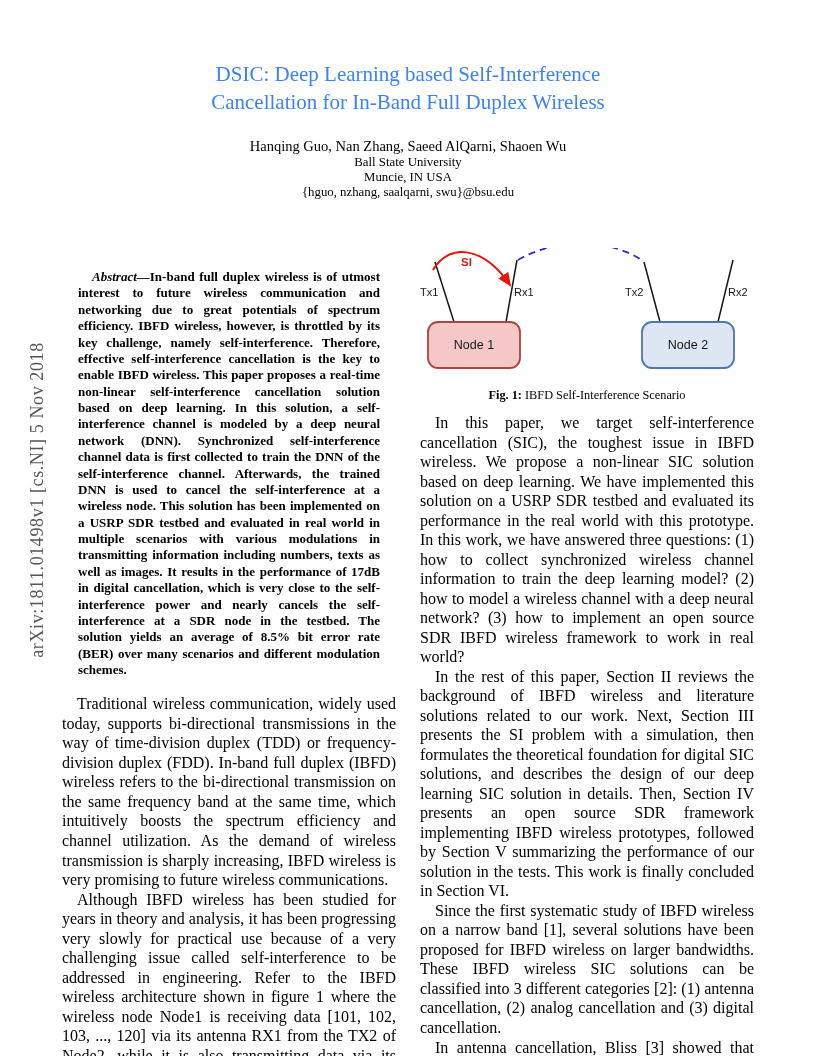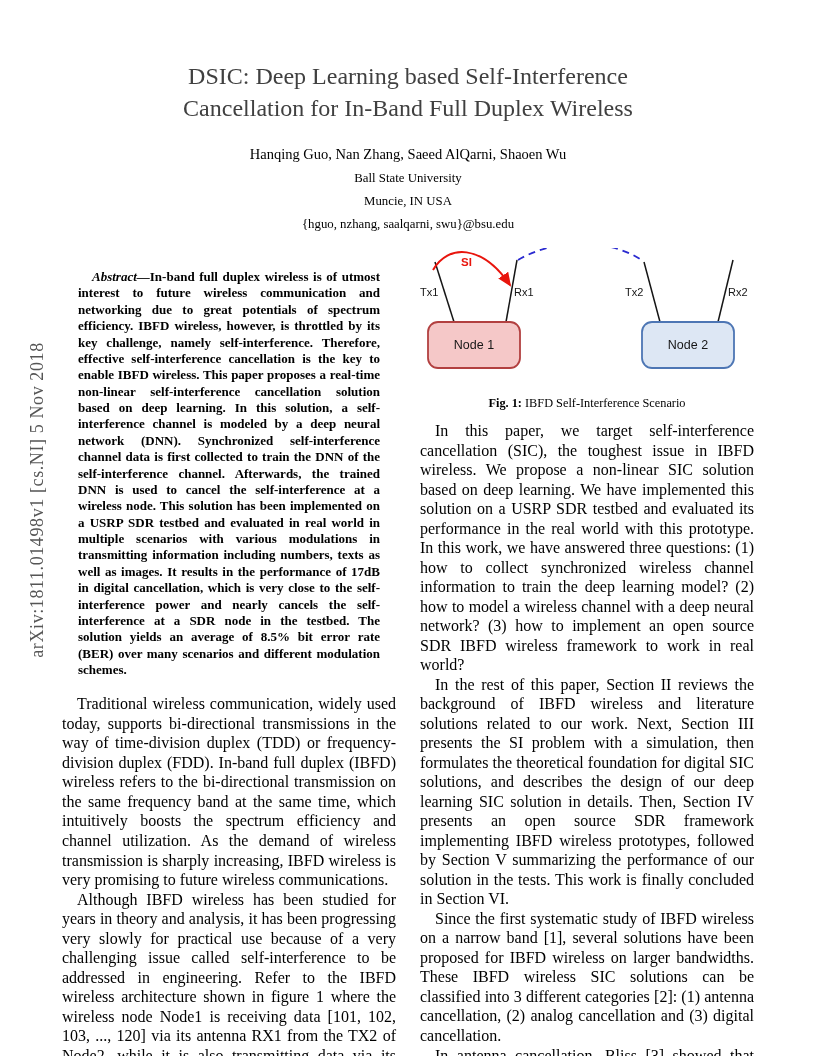--- a/index.html
+++ b/index.html
@@ -15,23 +15,23 @@
   
   .arxiv-strip {
     position: absolute; left: 37px; top: 500px;
     transform: translate(-50%, -50%) rotate(-90deg);
     white-space: nowrap;
     font-size: 18px; color: #555; letter-spacing: 0.6px;
   }
 
   
   .header { position: absolute; top: 60px; left: 0; width: 816px; text-align: center; }
-  .title { font-size: 24px; line-height: 1.35; font-weight: 400; color: #404040; }
+  .title { font-size: 21px; line-height: 1.35; font-weight: 400; color: #3b82f6; }
   .authors { margin-top: 21px; font-size: 14.5px; color: #000; }
-  .affil { margin-top: 8px; font-size: 12.8px; color: #000; }
+  .affil { margin-top: 0; font-size: 12.8px; color: #000; }
 
   
   .col { position: absolute; width: 334px; text-align: justify; color: #000; }
   .col-left  { left: 62px;  top: 253px; }
   .col-right { left: 420px; top: 248px; }
 
   .abstract { font-size: 13px; font-weight: bold; line-height: 1.26; margin: 16px; text-indent: 14px; }
   .abstract .abs-label { font-style: italic; }
 
   p.body-par { font-size: 16px; line-height: 1.22; margin: 0; text-indent: 15px; }
@@ -41,21 +41,21 @@
     text-align: center; margin: 12px 0 9px; letter-spacing: 0.4px; text-indent: 0;
   }
 
   
   .figure { margin: 0 0 10px 0; padding: 0; text-align: center; }
   .fig-svg { display: block; margin: 0 auto; }
   .antenna { stroke: #161616; stroke-width: 1.5; }
   .ant-label { font-family: "Liberation Sans", sans-serif; font-size: 11px; fill: #161616; }
   .node-label { font-family: "Liberation Sans", sans-serif; font-size: 12.5px; fill: #161616; }
   .si-label { font-family: "Liberation Sans", sans-serif; font-size: 11.5px; font-weight: bold; fill: #e8150d; }
-  .fig-caption { font-size: 12.3px; text-align: center; margin-top: 14px; text-indent: 0; }
+  .fig-caption { font-size: 12.3px; text-align: center; margin-top: 6px; text-indent: 0; }
   .fig-caption .cap-label { font-weight: bold; }
 </style>
 </head>
 <body>
 
 <div class="page">
 
   <div class="arxiv-strip">arXiv:1811.01498v1  [cs.NI]  5 Nov 2018</div>
 
   <header class="header">

